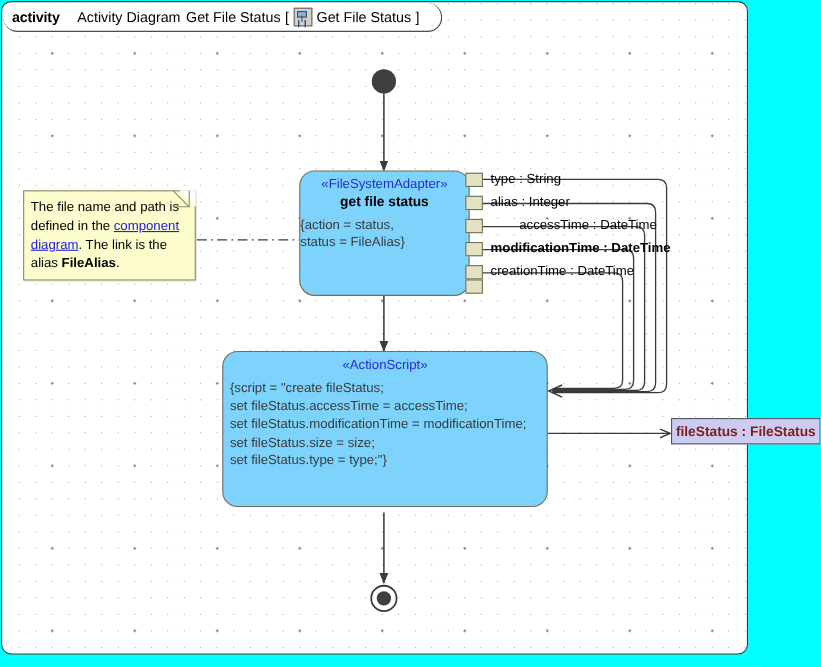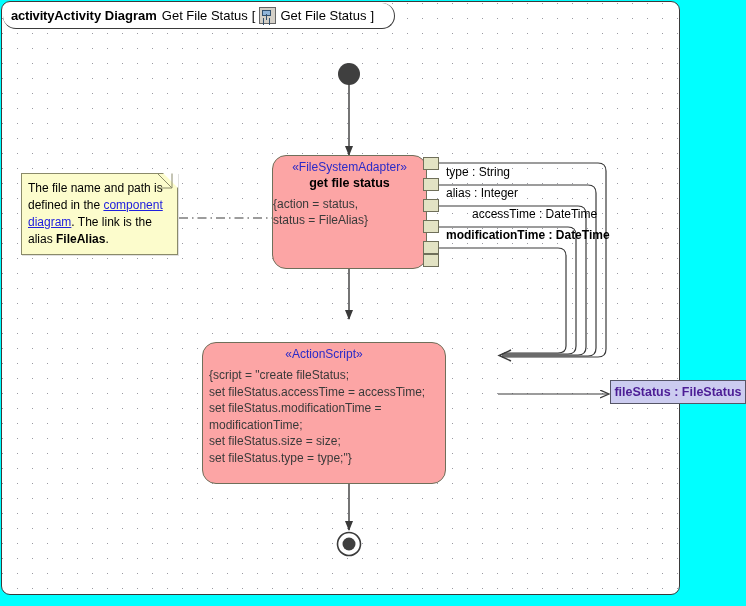--- a/index.html
+++ b/index.html
@@ -48,21 +48,21 @@
     border-right: 1.5px solid #3a3a3a;
     border-bottom: 1.5px solid #3a3a3a;
     border-bottom-right-radius: 12px;
     font-size: 13px;
     color: #000;
     white-space: nowrap;
     z-index: 6;
     border-radius: 13px;
   }
   #frame-header .kw { font-weight: bold; letter-spacing: -0.2px; }
-  #frame-header .kw2 { font-weight: bold; margin-left: 0; }
+  #frame-header .kw2 { font-weight: normal; margin-left: 16px; }
   #frame-header .nm { margin-left: 5px; }
   #frame-header .brk { margin-left: 4px; }
   .hdr-icon {
     display: inline-block;
     width: 15px; height: 15px;
     margin: 0 4px 0 4px;
     background: #d4d0c8;
     border: 1px solid #666;
     position: relative;
     vertical-align: middle;
@@ -81,21 +81,21 @@
     background: #31506e;
     box-shadow: -3px 5px 0 0 #31506e, 3px 5px 0 0 #31506e, -3px 4px 0 0 #31506e, 3px 4px 0 0 #31506e;
   }
 
   
   .layer { position: absolute; left:0; top:0; width:679px; height:594px; }
 
   
   .act-node {
     position: absolute;
-    background: #fca5a5;
+    background: #7dd3fc;
     border: 1.2px solid #6f6f5a;
     border-radius: 14px;
     box-sizing: border-box;
     z-index: 3;
   }
   .stereo {
     color: #2a2ac8;
     font-size: 12px;
     text-align: center;
     margin-top: 4px;
@@ -123,21 +123,20 @@
     background: #E3E3C4;
     border: 1.1px solid #6f6f5a;
     box-sizing: border-box;
     z-index: 5;
   }
   .pin-label {
     position: absolute;
     font-size: 12px; color: #000;
     white-space: nowrap;
     z-index: 5;
-    margin-top: 10px;
   }
 
   
   #note {
     position: absolute;
     left: 19px; top: 171px;
     width: 157px; height: 82px;
     background: #FCFCCC;
     border: 1px solid #8a8a6a;
     box-sizing: border-box;
@@ -164,21 +163,21 @@
 
   
   #obj-filestatus {
     position: absolute;
     left: 610px; top: 380px;
     width: 136px; height: 24px;
     background: #CCCCF0;
     border: 1.2px solid #555566;
     box-sizing: border-box;
     display: flex; align-items: center; justify-content: center;
-    font-size: 12.5px; font-weight: bold; color: #4c1d95;
+    font-size: 12.5px; font-weight: bold; color: #7f1d1d;
     z-index: 7;
   }
 
   svg { overflow: visible; }
 </style>
 </head>
 <body>
 
 <div id="stage">
 
@@ -241,22 +240,23 @@
     <div class="pin" style="left:421px; top:176px;"></div>
     <div class="pin" style="left:421px; top:197px;"></div>
     <div class="pin" style="left:421px; top:218px;"></div>
     <div class="pin" style="left:421px; top:239px;"></div>
     <div class="pin" style="left:421px; top:252px;"></div>
 
     <div class="pin-label" style="left:444px; top:153px;">type : String</div>
     <div class="pin-label" style="left:444px; top:174px;">alias : Integer</div>
     <div class="pin-label" style="left:470px; top:195px;">accessTime : DateTime</div>
     <div class="pin-label" style="left:444px; top:216px;font-weight:bold;">modificationTime : DateTime</div>
-
-    <div class="act-node" style="left:200px; top:340px; width:244px; height:142px;">
+    <div class="pin-label" style="left:444px; top:237px;">creationTime : DateTime</div>
+
+    <div class="act-node" style="left:200px; top:317px; width:296px; height:142px;">
       <div class="stereo">«ActionScript»</div>
       <div class="body-left">
         <div>{script = "create fileStatus;</div>
         <div>set fileStatus.accessTime = accessTime;</div>
         <div>set fileStatus.modificationTime = modificationTime;</div>
         <div>set fileStatus.size = size;</div>
         <div>set fileStatus.type = type;"}</div>
       </div>
     </div>
 

